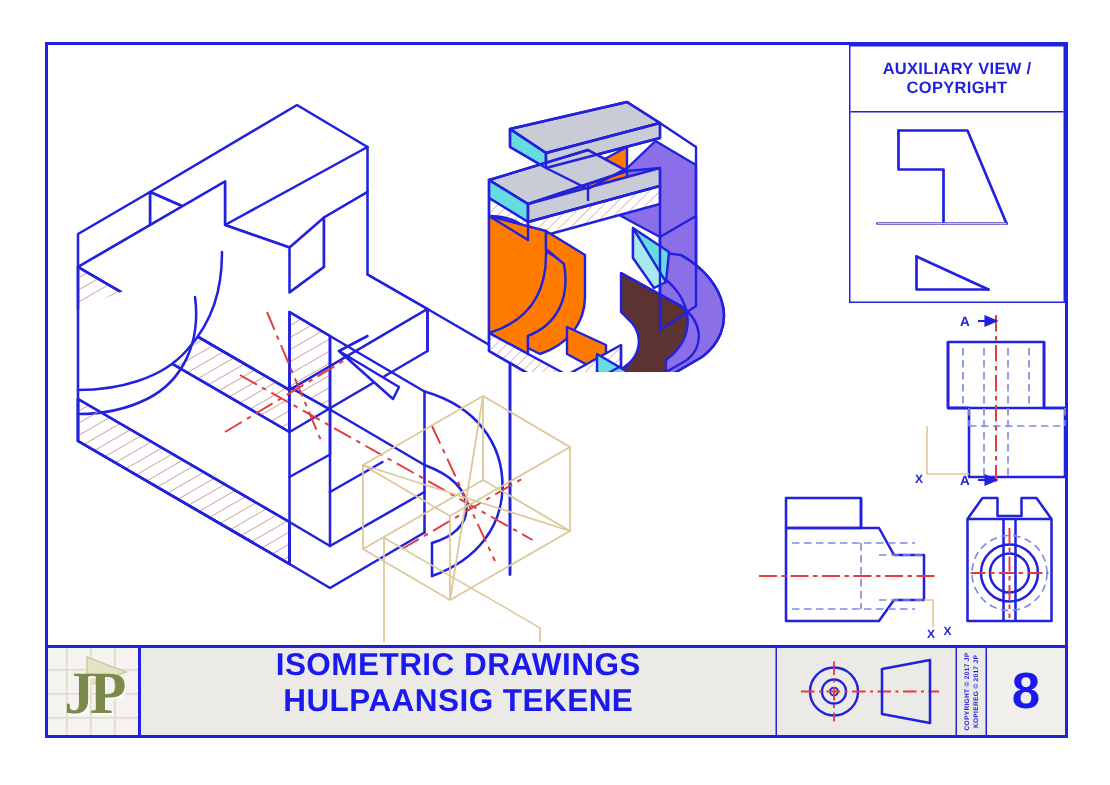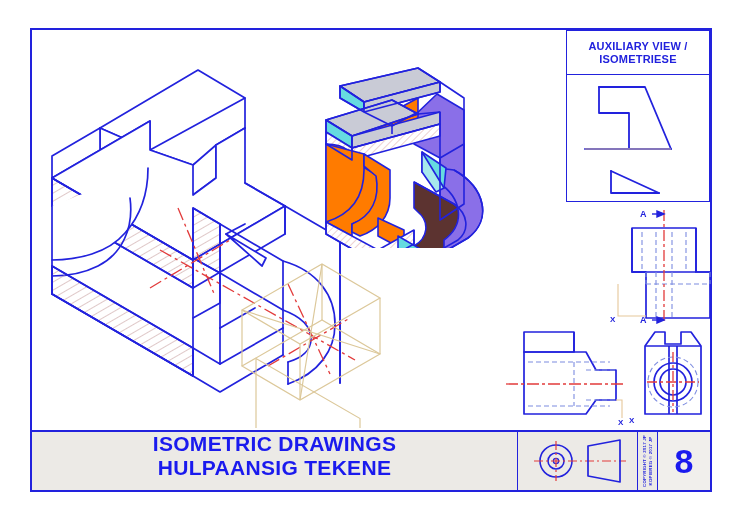--- a/index.html
+++ b/index.html
@@ -219,21 +219,21 @@
         <path d="M136,112 C168,130 174,162 150,180 L126,194"></path>
         <path d="M96,124 L136,146 C150,156 152,172 140,182 L112,198"></path>
       </g>
     </g>
   </svg>
 
   <div class="aux-box">
     <div class="aux-head">
       <span>
         <span>AUXILIARY VIEW /</span><br>
-        <span>ISOMETRIESE</span>
+        <span>COPYRIGHT</span>
       </span>
     </div>
     <svg class="abs" style="left:0;top:44px;" width="144" height="126" viewBox="0 0 144 126">
       <g fill="none" stroke="#2222dd" stroke-width="1.8" stroke-linejoin="round" stroke-linecap="round">
         <path d="M32,12 L78,12 L104,74"></path>
         <path d="M32,12 L32,38 L62,38 L62,74"></path>
         <path d="M62,74 L104,74"></path>
         <path d="M18,74 L62,74"></path>
         <path d="M44,96 L44,118 L92,118"></path>
         <path d="M44,96 L92,118"></path>
@@ -318,20 +318,34 @@
     <circle cx="48" cy="56" r="25" fill="none" stroke="#7d8ce0" stroke-width="1.1" stroke-dasharray="5,3"></circle>
     <g stroke="#e23b3b" stroke-width="1.3" fill="none" stroke-dasharray="10,3,3,3">
       <line x1="22" y1="56" x2="74" y2="56"></line>
       <line x1="48" y1="26" x2="48" y2="86"></line>
     </g>
     <text x="4" y="97" font-family="Liberation Sans, sans-serif" font-size="8" font-weight="bold" fill="#2222dd">X</text>
   </svg>
 
   <div class="tblock">
 
+    <div class="tb-logo">
+      <div class="grid-l" style="left:12px;top:0;width:1px;height:100%;"></div>
+      <div class="grid-l" style="left:28px;top:0;width:1px;height:100%;"></div>
+      <div class="grid-l" style="left:44px;top:0;width:1px;height:100%;"></div>
+      <div class="grid-l" style="left:0;top:14px;width:100%;height:1px;"></div>
+      <div class="grid-l" style="left:0;top:30px;width:100%;height:1px;"></div>
+      <div class="grid-l" style="left:0;top:46px;width:100%;height:1px;"></div>
+      <svg class="abs" style="left:22px;top:4px;" width="36" height="30" viewBox="0 0 36 30">
+        <path d="M4,28 L4,2 L30,12 L8,20" fill="#e6e3c2" stroke="#cdc9a0" stroke-width="1"></path>
+      </svg>
+      <div class="logo-jp">
+        <div class="txt">JP</div>
+      </div>
+    </div>
 
     <div class="tb-title">
       <div class="l1">ISOMETRIC DRAWINGS</div>
       <div class="l2">HULPAANSIG TEKENE</div>
     </div>
 
     <div class="tb-proj">
       <svg class="abs" style="left:8px;top:6px;" width="104" height="46" viewBox="0 0 104 46">
         <circle cx="30" cy="23" r="16" fill="none" stroke="#2222dd" stroke-width="1.6"></circle>
         <circle cx="30" cy="23" r="8" fill="none" stroke="#2222dd" stroke-width="1.6"></circle>

